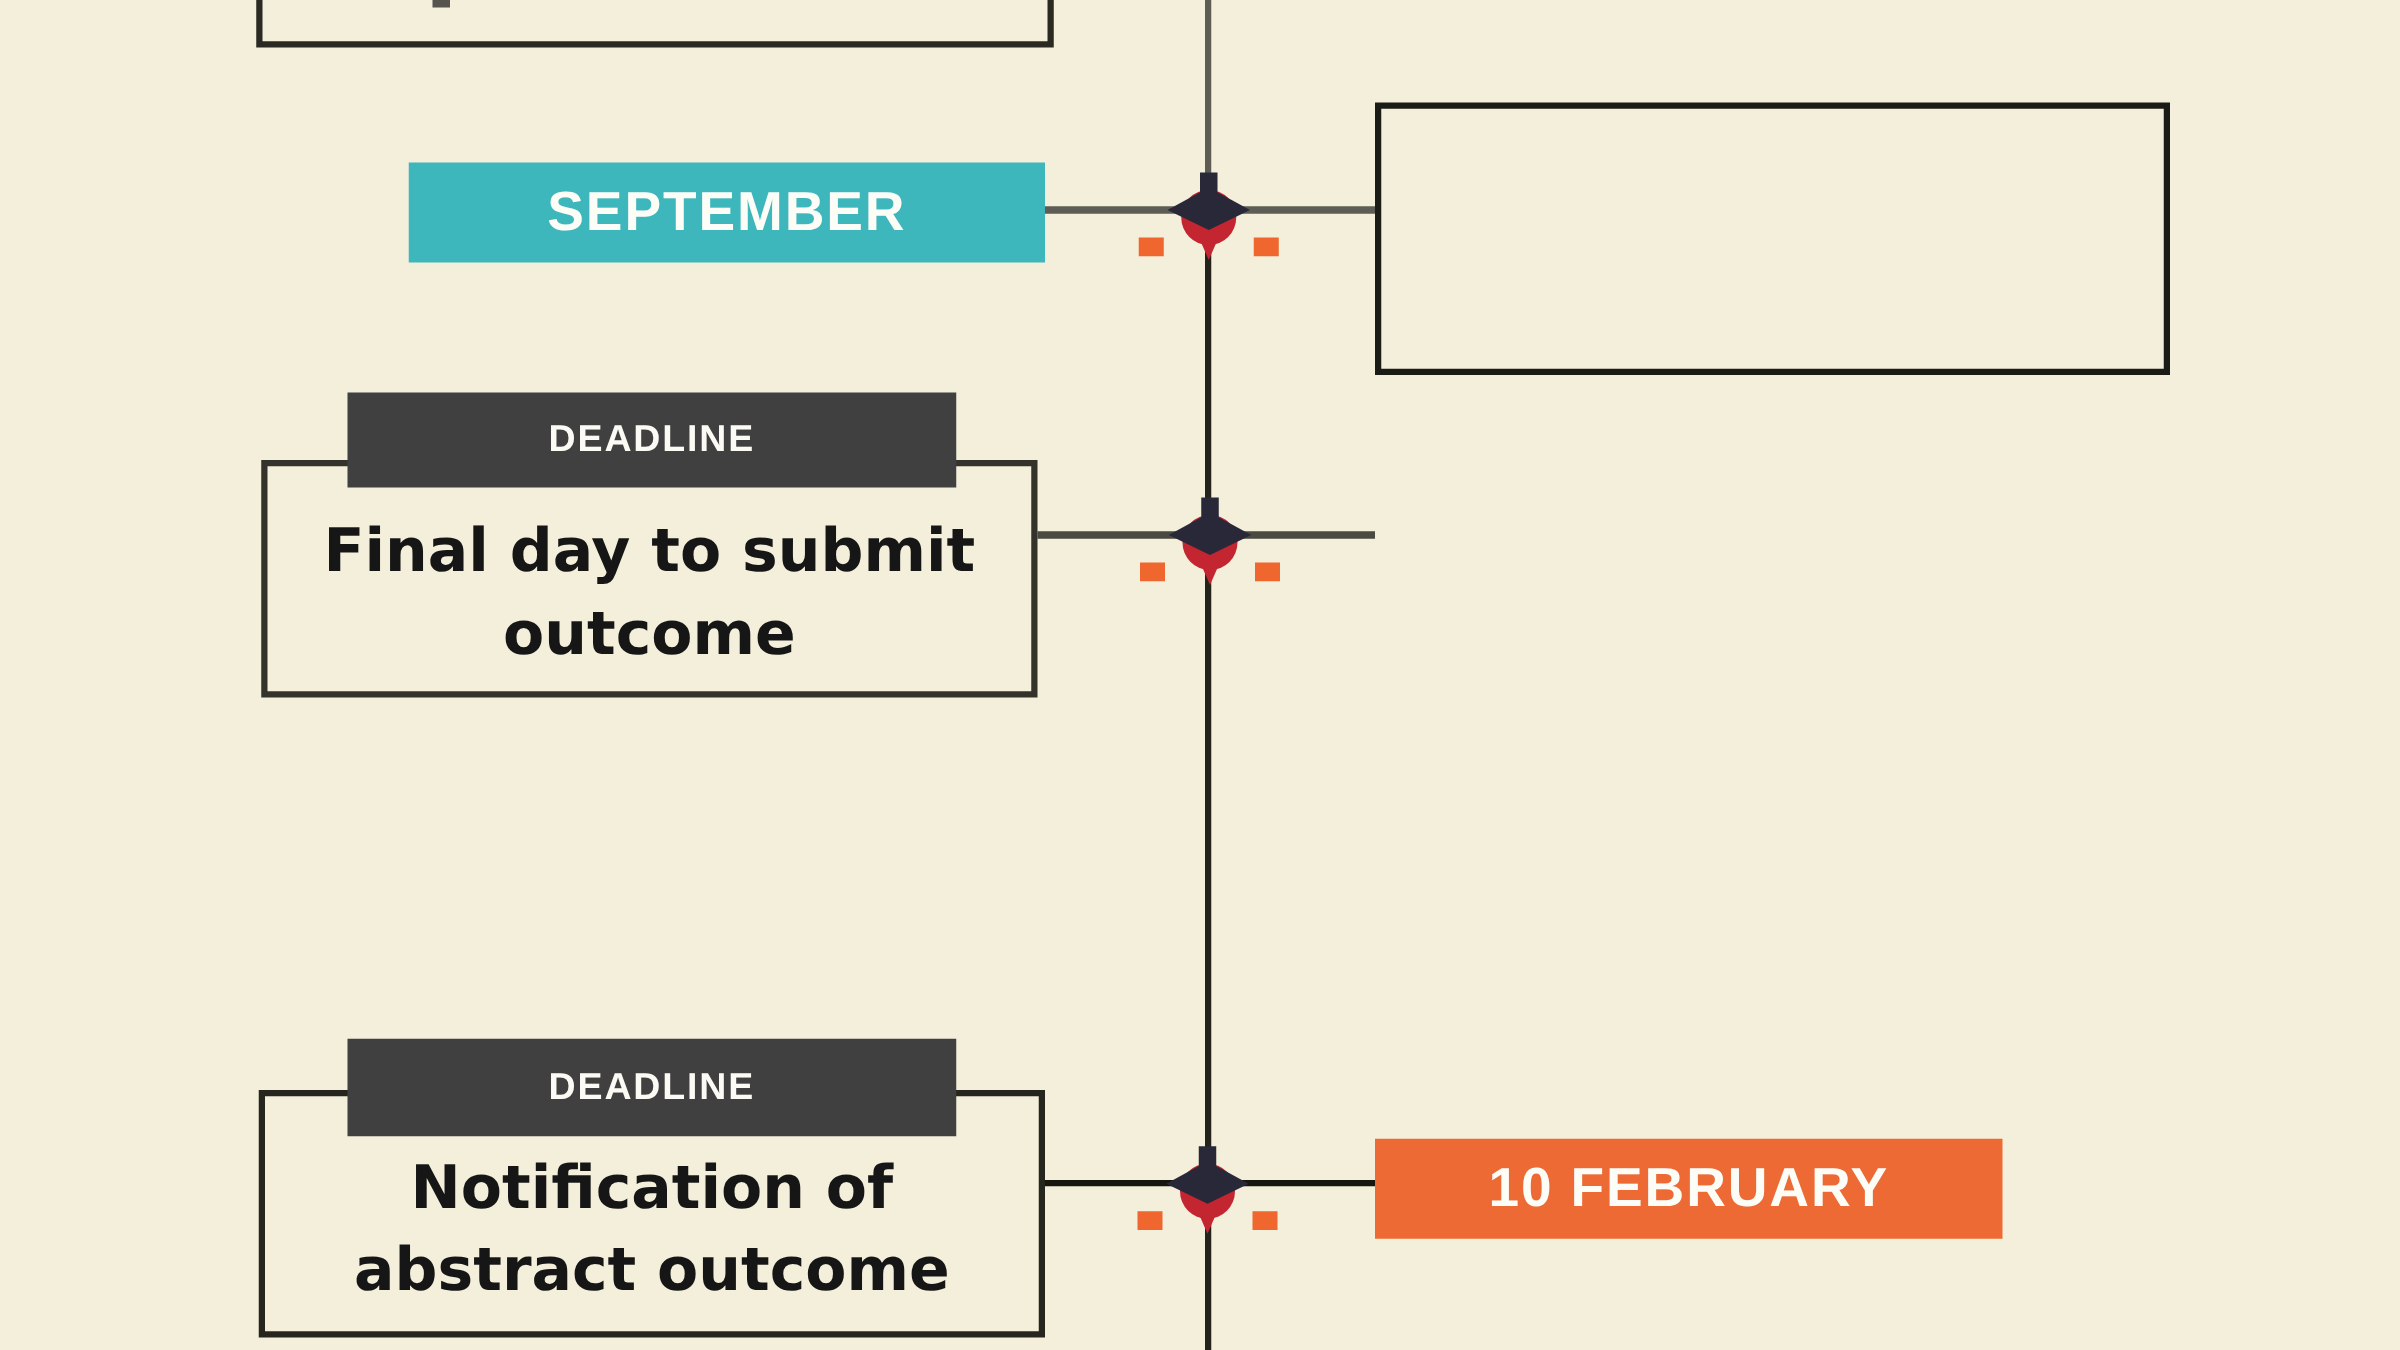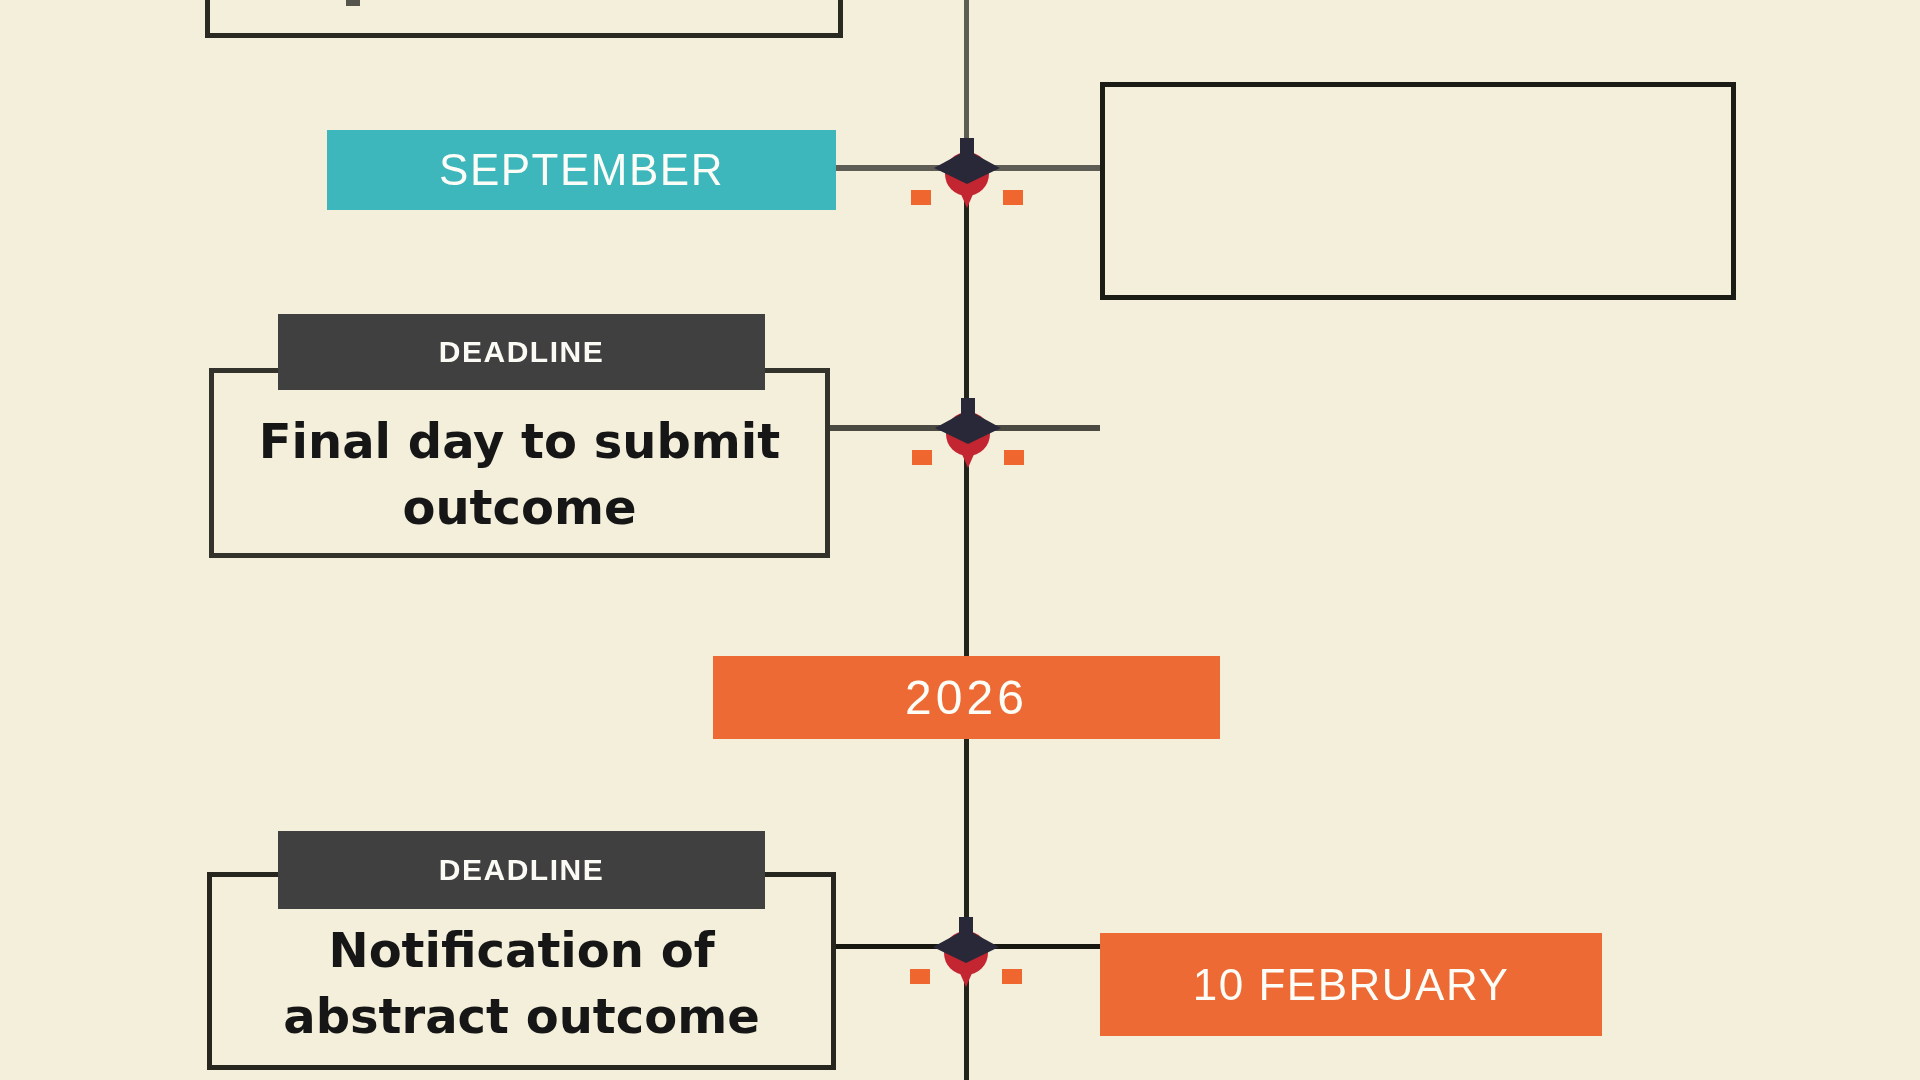--- a/index.html
+++ b/index.html
@@ -18,28 +18,28 @@
   .conn-3{left:836px;top:944px;width:264px;height:5px;background:#17170f;}
   
   .top-partial-box{
     left:205px;top:-68px;width:628px;height:96px;
     border:5px solid #2a2a22;background:transparent;z-index:2;
   }
   .text-fragment{left:346px;top:0;width:14px;height:6px;background:#55554d;z-index:2;}
   
   .label-box{
     display:flex;align-items:center;justify-content:center;
-    color:#fdfdf8;font-weight:400;letter-spacing:1.5px;
+    color:#fdfdf8;font-weight:700;letter-spacing:1.5px;
     font-family:"Liberation Sans",sans-serif;z-index:2;
   }
   .teal{background:#3db6bc;}
   .orange{background:#ed6a35;}
   .month-box{left:327px;top:130px;width:509px;height:80px;font-size:44px;}
   .date-box-1{left:1100px;top:394px;width:500px;height:80px;font-size:44px;}
-  .date-box-2{left:1100px;top:933px;width:502px;height:103px;font-size:44px;}
+  .date-box-2{left:1100px;top:911px;width:502px;height:80px;font-size:44px;}
   .year-box{left:713px;top:656px;width:507px;height:83px;font-size:48px;letter-spacing:4px;z-index:2;}
   
   .content-box{
     background:transparent;z-index:2;
     display:flex;flex-direction:column;align-items:center;justify-content:center;
     color:#161616;font-weight:700;text-align:center;
     font-family:"DejaVu Sans","Liberation Sans",sans-serif;
   }
   .right-box{
     left:1100px;top:82px;width:626px;height:208px;
@@ -89,23 +89,20 @@
   </div>
 
   <div class="abs content-box left-box-1">
     <span>Final day to submit</span>
     <span>outcome</span>
   </div>
   <div class="abs badge badge-1">
     <span>DEADLINE</span>
   </div>
 
-  <div class="abs label-box orange year-box">
-    <span>2026</span>
-  </div>
 
   <div class="abs content-box left-box-2">
     <span>Notification of</span>
     <span>abstract outcome</span>
   </div>
   <div class="abs badge badge-2">
     <span>DEADLINE</span>
   </div>
   <div class="abs label-box orange date-box-2">
     <span>10 FEBRUARY</span>

